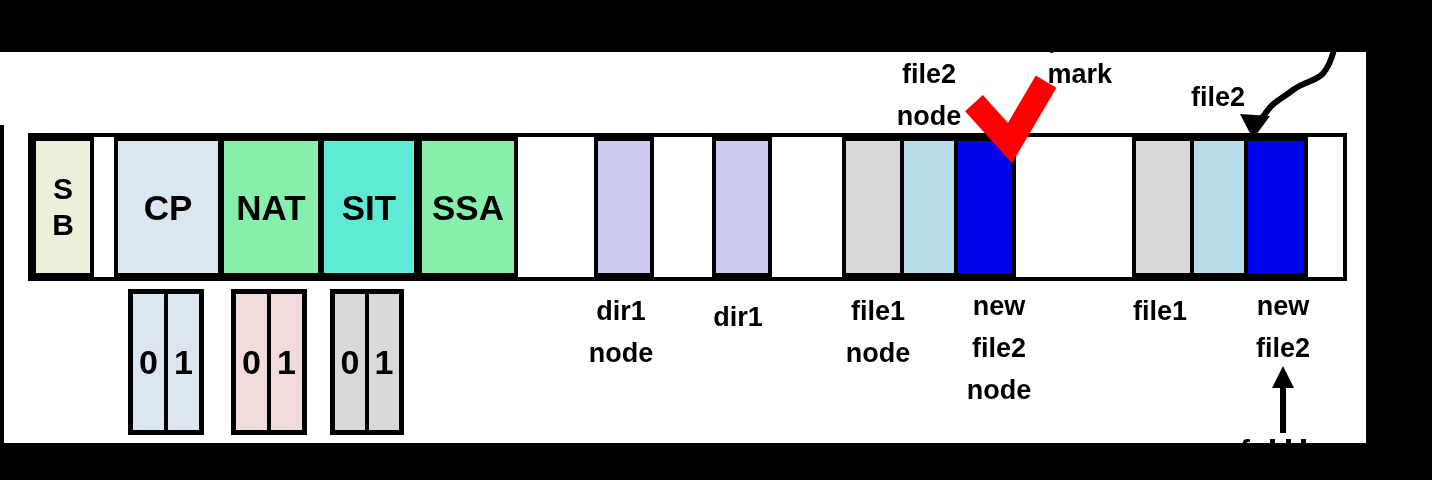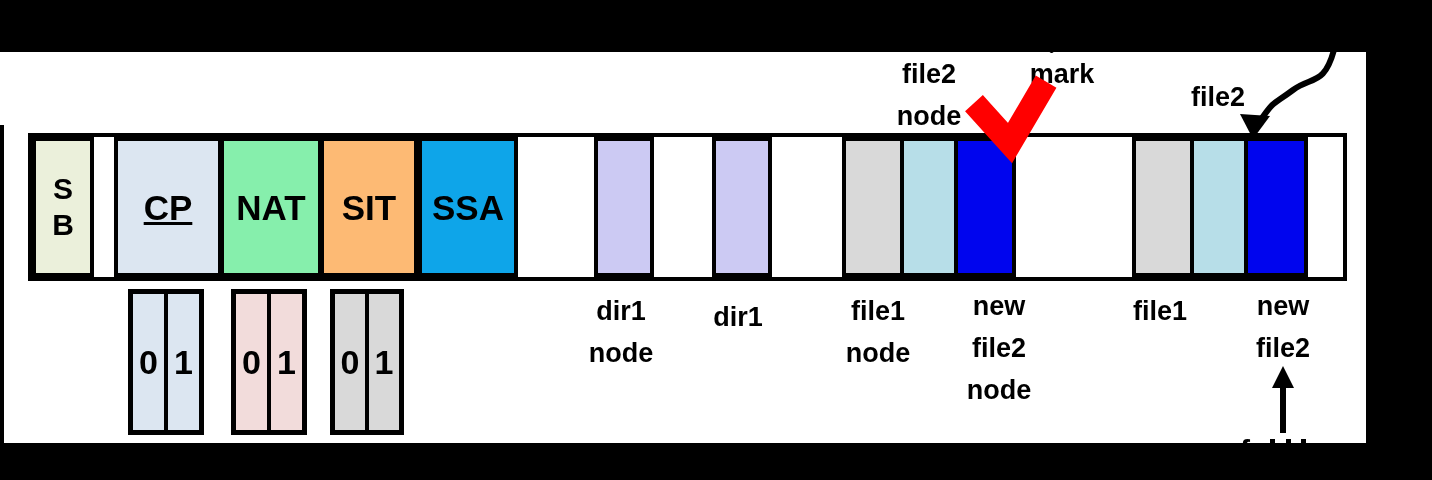--- a/index.html
+++ b/index.html
@@ -72,30 +72,30 @@
 <div class="tick" style="left:1286px;top:439px;"></div>
 <div class="tick" style="left:1301px;top:439px;"></div>
 
 <div id="bar">
   <div class="block" style="left: 0px; width: 62px; background-color: rgb(235, 240, 219);">
     <div class="seg-label sb-label">
       <div>S</div>
       <div>B</div>
     </div>
   </div>
-  <div class="block" style="left: 82px; width: 108px; background-color: rgb(220, 230, 241); text-decoration: underline;">
+  <div class="block" style="left: 82px; width: 108px; background-color: rgb(220, 230, 241);">
     <span class="seg-label">CP</span>
   </div>
   <div class="block" style="left: 188px; width: 102px; background-color: #86efac;">
     <span class="seg-label">NAT</span>
   </div>
-  <div class="block" style="left: 288px; width: 98px; background-color: #fdba74;">
+  <div class="block" style="left: 288px; width: 98px; background-color: #5eead4;">
     <span class="seg-label">SIT</span>
   </div>
-  <div class="block" style="left: 386px; width: 100px; background-color: #0ea5e9;">
+  <div class="block" style="left: 386px; width: 100px; background-color: #86efac;">
     <span class="seg-label">SSA</span>
   </div>
   <div class="block" style="left: 562px; width: 60px; background-color: rgb(204, 202, 243);"></div>
   <div class="block" style="left: 680px; width: 60px; background-color: rgb(204, 202, 243);"></div>
   <div class="block" style="left: 810px; width: 62px; background-color: rgb(217, 217, 217);"></div>
   <div class="block" style="left: 868px; width: 58px; background-color: rgb(183, 222, 232);"></div>
   <div class="block" style="left: 922px; width: 62px; background-color: rgb(0, 5, 238);"></div>
   <div class="block" style="left: 1100px; width: 62px; background-color: rgb(217, 217, 217);"></div>
   <div class="block" style="left: 1158px; width: 58px; background-color: rgb(183, 222, 232);"></div>
   <div class="block" style="left: 1212px; width: 64px; background-color: rgb(0, 5, 238);"></div>
@@ -111,21 +111,21 @@
 </div>
 <div class="pairbox" style="left: 330px; top: 289px; width: 74px; background-color: rgb(217, 217, 217);">
   <div class="paircell first">0</div>
   <div class="paircell">1</div>
 </div>
 
 <div class="lbl" style="left:869px;top:53px;width:120px;">
   <div>file2</div>
   <div>node</div>
 </div>
-<div class="lbl" style="left:1012px;top:53px;width:100px;">mark</div>
+<div class="lbl" style="left:1012px;top:53px;width:100px;text-align:right;">mark</div>
 <div class="lbl" style="left:1168px;top:76px;width:100px;">file2</div>
 
 <div class="lbl" style="left:561px;top:290px;width:120px;">
   <div>dir1</div>
   <div>node</div>
 </div>
 <div class="lbl" style="left:678px;top:296px;width:120px;">
   <div>dir1</div>
 </div>
 <div class="lbl" style="left:818px;top:290px;width:120px;">

